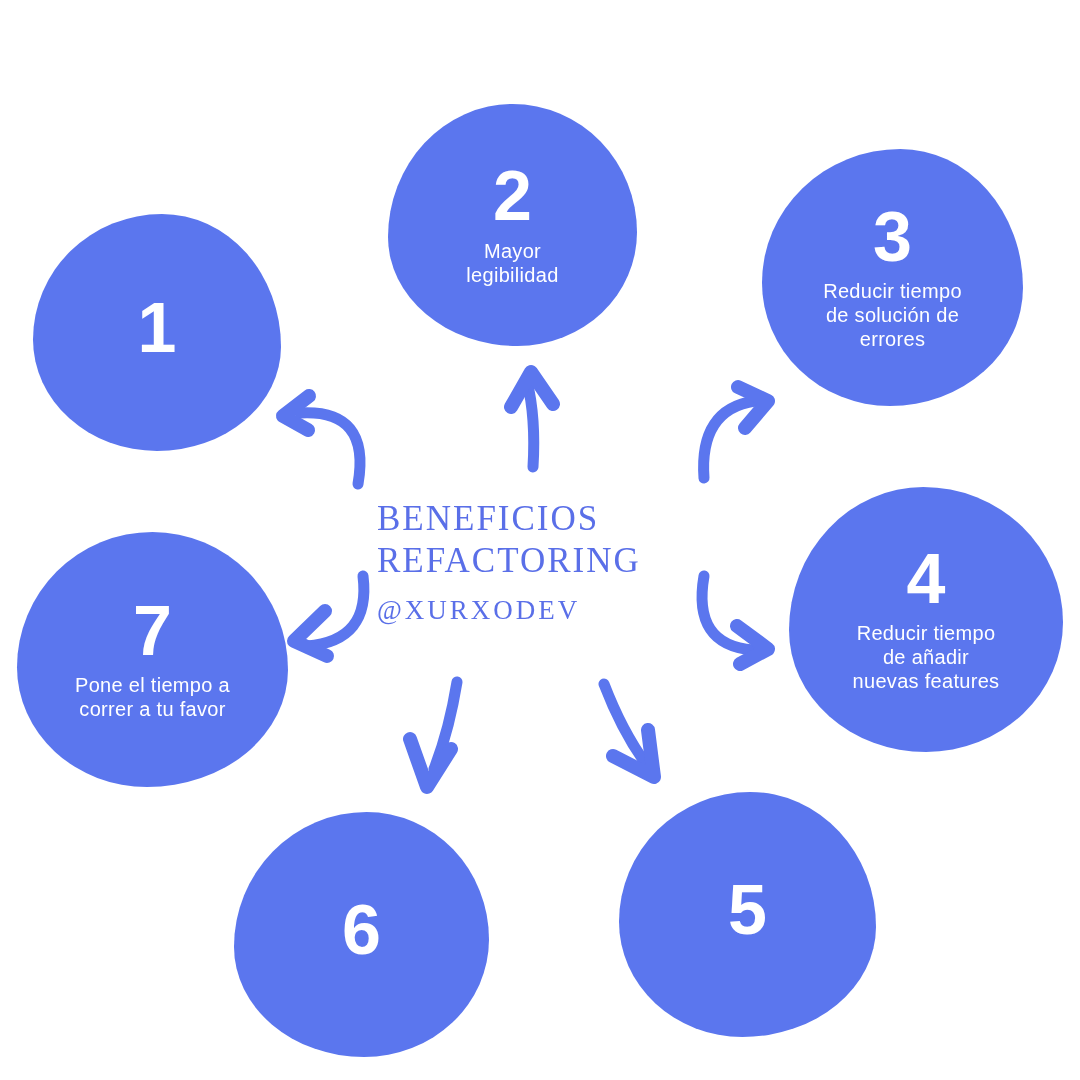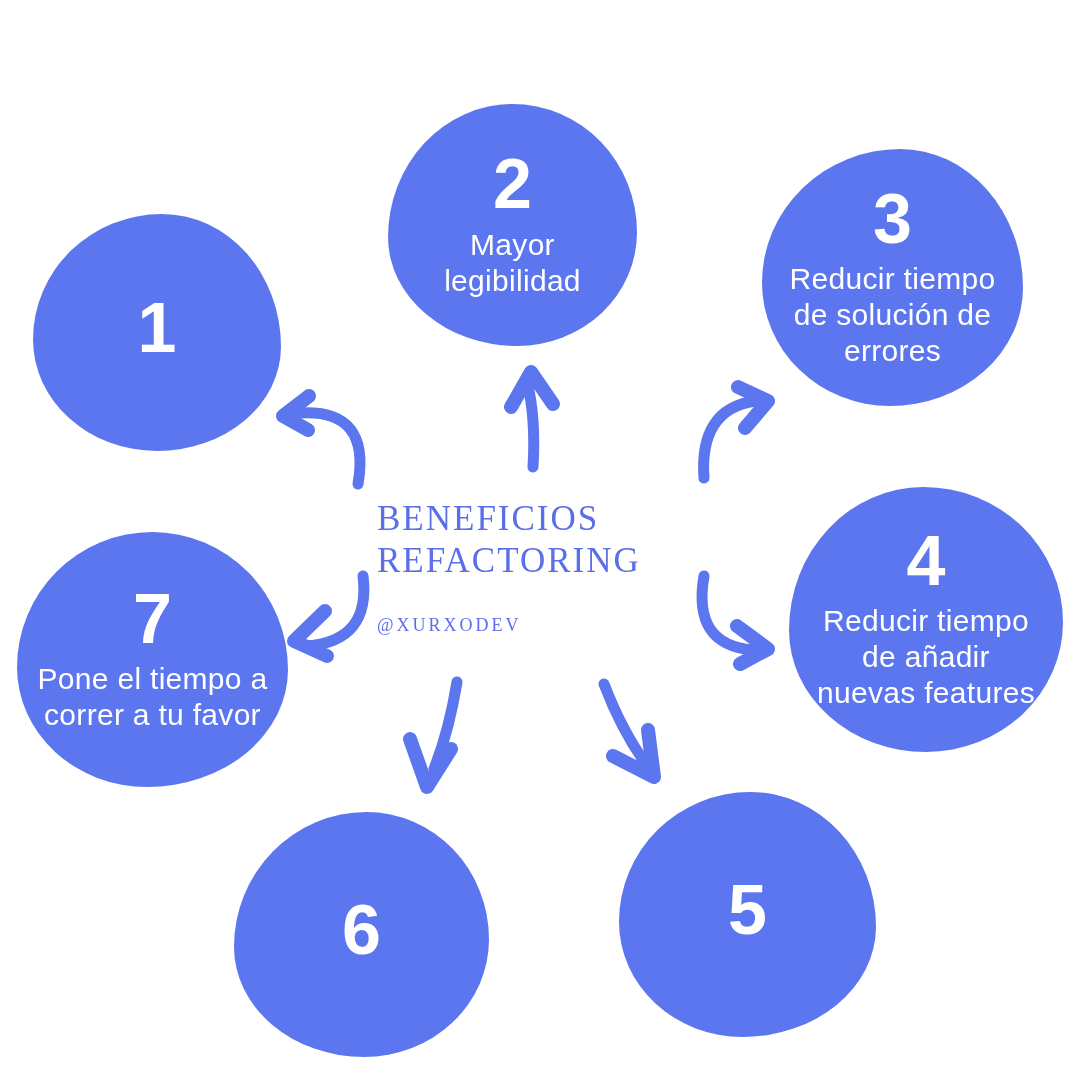--- a/index.html
+++ b/index.html
@@ -22,39 +22,39 @@
   .arrows .shaft{stroke-width:11px;}
   .arrows .head{stroke-width:14px;}
   .node{
     position:absolute;display:flex;flex-direction:column;align-items:center;justify-content:center;
     background:var(--node-fill);color:var(--node-text);text-align:center;
   }
   .node-number{
     font-size:70px;font-weight:700;line-height:0.95;margin-bottom:9px;
   }
   .node-label{
-    font-size:30px;line-height:1.2;white-space:pre-line;letter-spacing:0.3px;
+    font-size:20px;line-height:1.2;white-space:pre-line;letter-spacing:0.3px;
   }
   .node-1{left:33px;top:214px;width:248px;height:237px;border-radius:52% 48% 50% 50% / 53% 56% 44% 47%;}
   .node-2{left:388px;top:104px;width:249px;height:242px;border-radius:50% 50% 48% 52% / 55% 53% 47% 45%;}
   .node-3{left:762px;top:149px;width:261px;height:257px;border-radius:53% 47% 51% 49% / 52% 54% 46% 48%;}
   .node-4{left:789px;top:487px;width:274px;height:265px;border-radius:49% 51% 50% 50% / 54% 51% 49% 46%;}
   .node-5{left:619px;top:792px;width:257px;height:245px;border-radius:51% 49% 52% 48% / 53% 55% 45% 47%;}
   .node-6{left:234px;top:812px;width:255px;height:245px;border-radius:52% 48% 49% 51% / 55% 52% 48% 45%;}
   .node-7{left:17px;top:532px;width:271px;height:255px;border-radius:50% 50% 52% 48% / 53% 54% 46% 47%;}
   .center-block{
     position:absolute;left:377px;top:498px;width:320px;text-align:left;color:var(--title-text);
   }
   .center-title{
     font-family:"Liberation Serif","DejaVu Serif",serif;
     font-size:35px;line-height:1.21;letter-spacing:2px;white-space:pre-line;font-weight:400;
   }
   .center-handle{
     font-family:"Liberation Serif","DejaVu Serif",serif;
-    font-size:18px;letter-spacing:3px;margin-top:32px;font-weight:400;
+    font-size:27px;letter-spacing:3px;margin-top:12px;font-weight:400;
   }
 </style>
 </head>
 <body>
 
 <div class="canvas">
 
   <svg class="arrows" viewBox="0 0 1080 1080" aria-hidden="true">
     <g>
       <path class="shaft" d="M 358 484 Q 371 409 300 413"></path>

